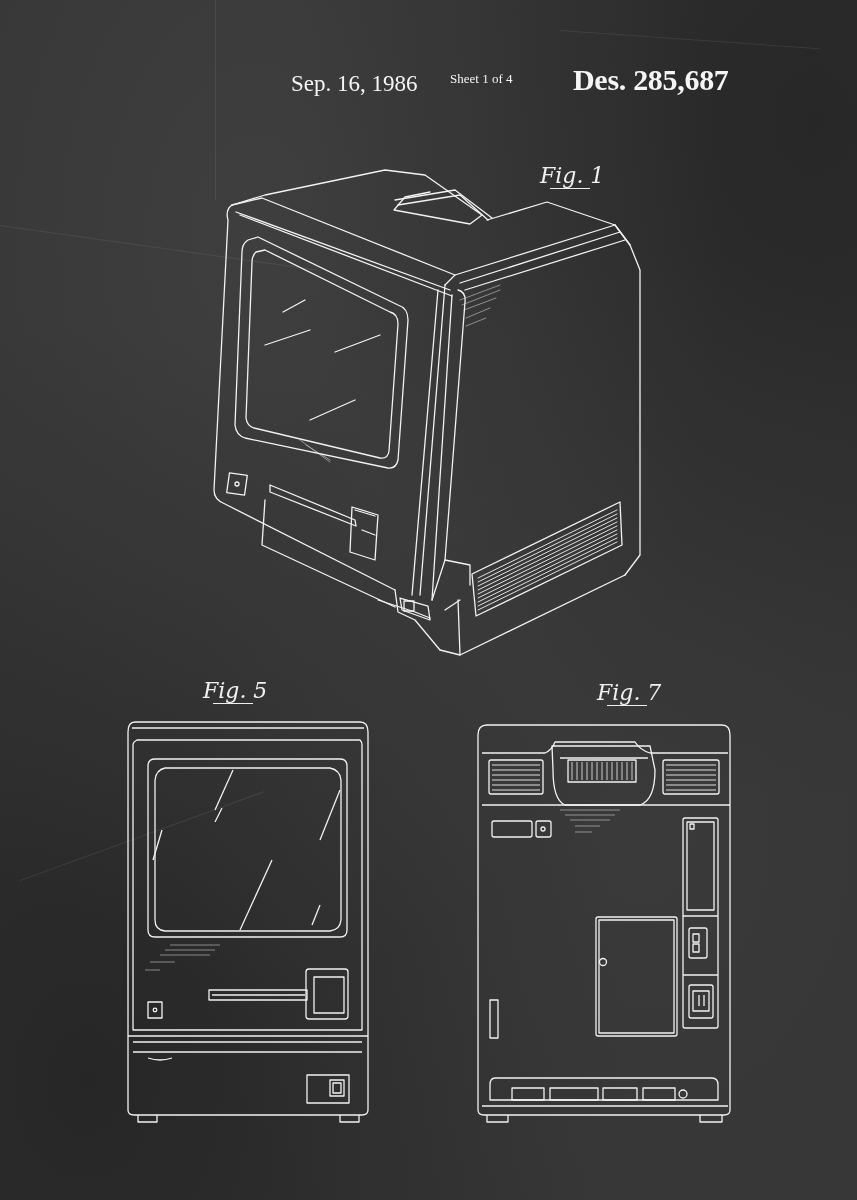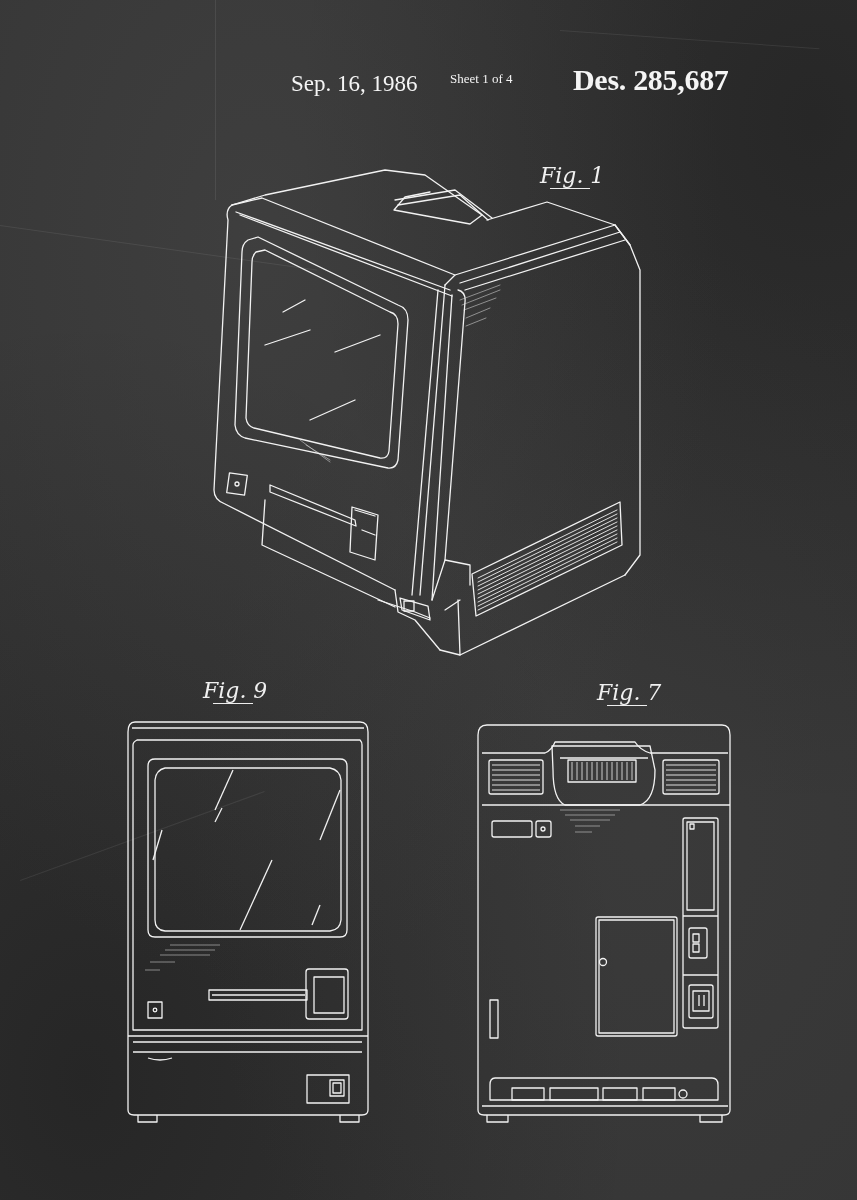--- a/index.html
+++ b/index.html
@@ -43,21 +43,21 @@
 <div class="header">
   <span class="h-item h-date">Sep. 16, 1986</span>
   <span class="h-item h-sheet">Sheet 1 of 4</span>
   <span class="h-item h-des">Des. 285,687</span>
 </div>
 
 <div class="fig-label fig1-label">
   <span>Fig. 1</span><span class="ul"></span>
 </div>
 <div class="fig-label fig2-label">
-  <span>Fig. 9</span><span class="ul"></span>
+  <span>Fig. 5</span><span class="ul"></span>
 </div>
 <div class="fig-label fig6-label">
   <span>Fig. 7</span><span class="ul"></span>
 </div>
 
 <svg class="drawing" style="left:0;top:0" width="857" height="700" viewBox="0 0 857 700" fill="none" stroke="#f2f2f2" stroke-width="1.3" stroke-linejoin="round" stroke-linecap="round">
 
   <path d="M232 205 L265 195 L385 170 L425 175 L482 215 L470 224 L394 210 L405 197 L430 192"></path>
   <path d="M395 200 L455 190 L492 218"></path>
   <path d="M398 205 L460 195 L488 220"></path>

